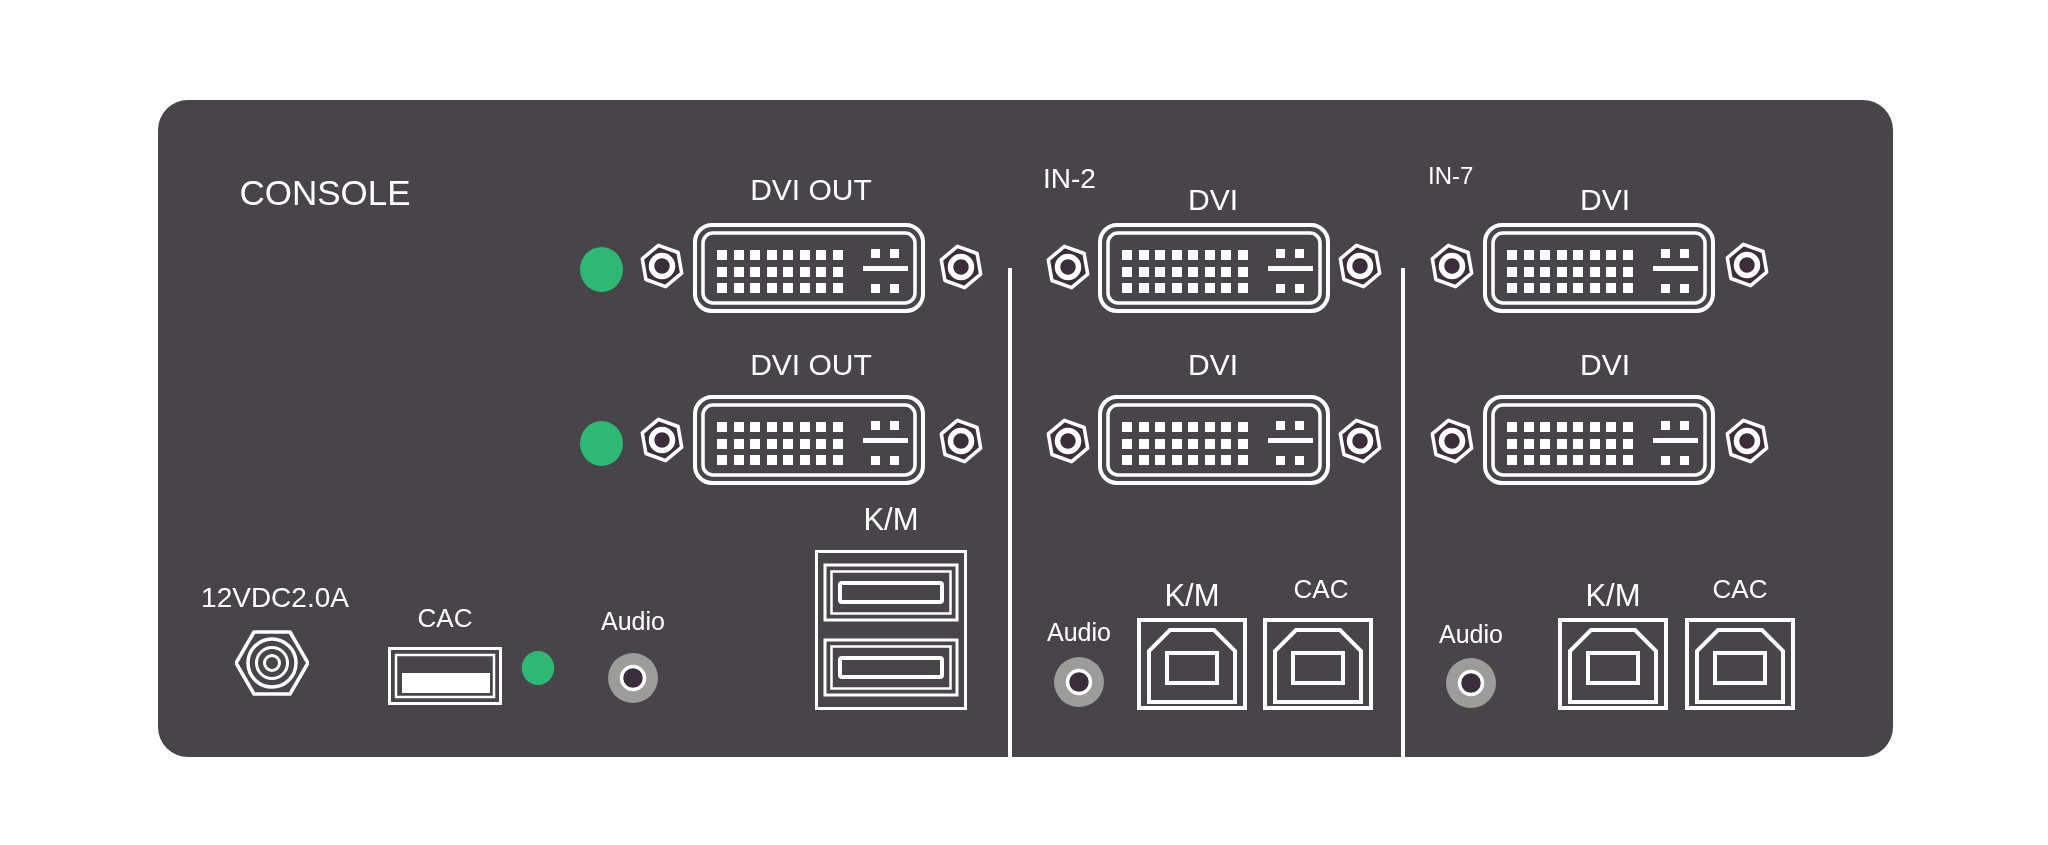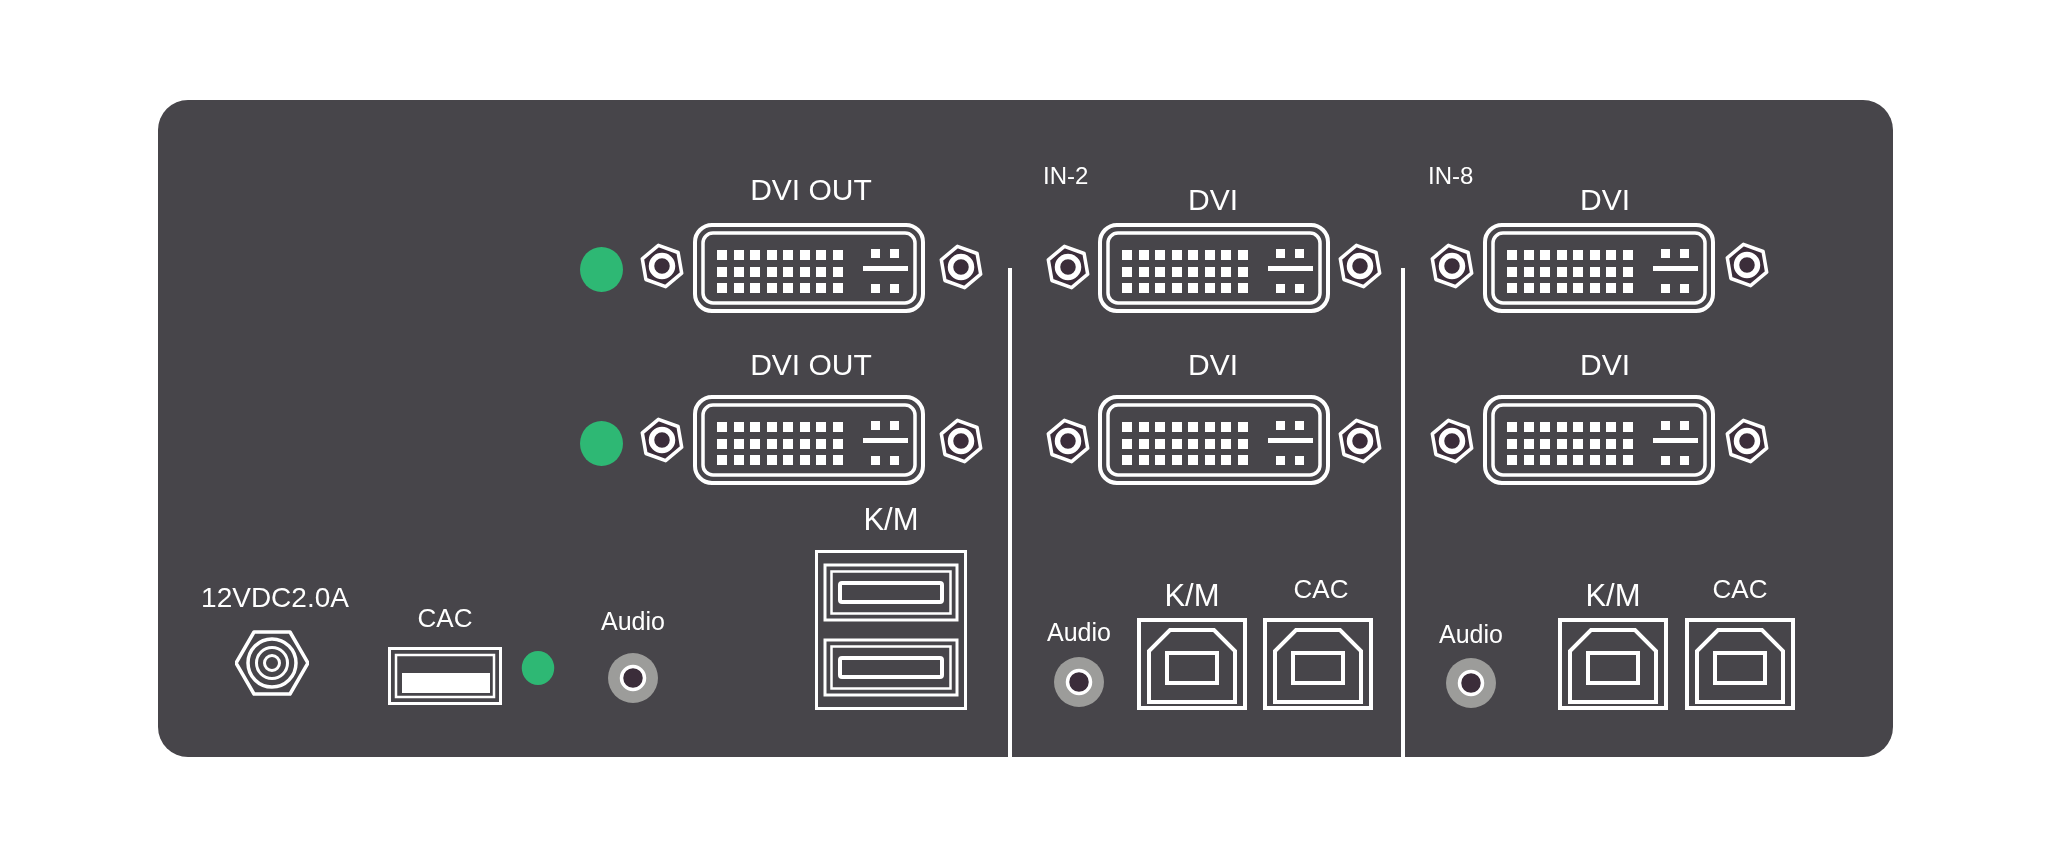--- a/index.html
+++ b/index.html
@@ -94,20 +94,21 @@
   </defs>
 </svg>
 
 <div class="canvas">
   <div class="panel">
 
     <div class="divider" style="left:850px"></div>
     <div class="divider" style="left:1243px"></div>
 
     <div class="section">
+      <div class="lbl" style="left:167px;top:72px;font-size:35px">CONSOLE</div>
 
       <div class="lbl" style="left:653px;top:72px;font-size:30px">DVI OUT</div>
       <svg class="port abs" style="left:422px;top:147px;width:43px;height:45px">
           <use href="#sym-led"></use>
         </svg>
       <svg class="port abs" style="left:481px;top:143px;width:46px;height:46px">
           <use href="#sym-nut"></use>
         </svg>
       <svg class="port abs" style="left:535px;top:123px;width:232px;height:90px">
           <use href="#sym-dvi"></use>
@@ -148,21 +149,21 @@
           <use href="#sym-led"></use>
         </svg>
 
       <div class="lbl" style="left:475px;top:506px;font-size:25px">Audio</div>
       <svg class="port abs" style="left:449px;top:552px;width:52px;height:52px">
           <use href="#sym-audio"></use>
         </svg>
     </div>
 
     <div class="section">
-      <div class="lbl left" style="left:885px;top:62px;font-size:24px">IN-2</div>
+      <div class="lbl left" style="left:885px;top:62px;font-size:28px">IN-2</div>
 
       <div class="lbl" style="left:1055px;top:82px;font-size:30px">DVI</div>
       <svg class="port abs" style="left:887px;top:144px;width:46px;height:46px">
           <use href="#sym-nut"></use>
         </svg>
       <svg class="port abs" style="left:940px;top:123px;width:232px;height:90px">
           <use href="#sym-dvi"></use>
         </svg>
       <svg class="port abs" style="left:1179px;top:143px;width:46px;height:46px">
           <use href="#sym-nut"></use>
@@ -189,21 +190,21 @@
           <use href="#sym-usbb"></use>
         </svg>
 
       <div class="lbl" style="left:1163px;top:474px;font-size:26px">CAC</div>
       <svg class="port abs" style="left:1105px;top:518px;width:110px;height:92px">
           <use href="#sym-usbb"></use>
         </svg>
     </div>
 
     <div class="section">
-      <div class="lbl left" style="left:1270px;top:62px;font-size:24px">IN-8</div>
+      <div class="lbl left" style="left:1270px;top:62px;font-size:24px">IN-7</div>
 
       <div class="lbl" style="left:1447px;top:82px;font-size:30px">DVI</div>
       <svg class="port abs" style="left:1271px;top:143px;width:46px;height:46px">
           <use href="#sym-nut"></use>
         </svg>
       <svg class="port abs" style="left:1325px;top:123px;width:232px;height:90px">
           <use href="#sym-dvi"></use>
         </svg>
       <svg class="port abs" style="left:1566px;top:142px;width:46px;height:46px">
           <use href="#sym-nut"></use>

